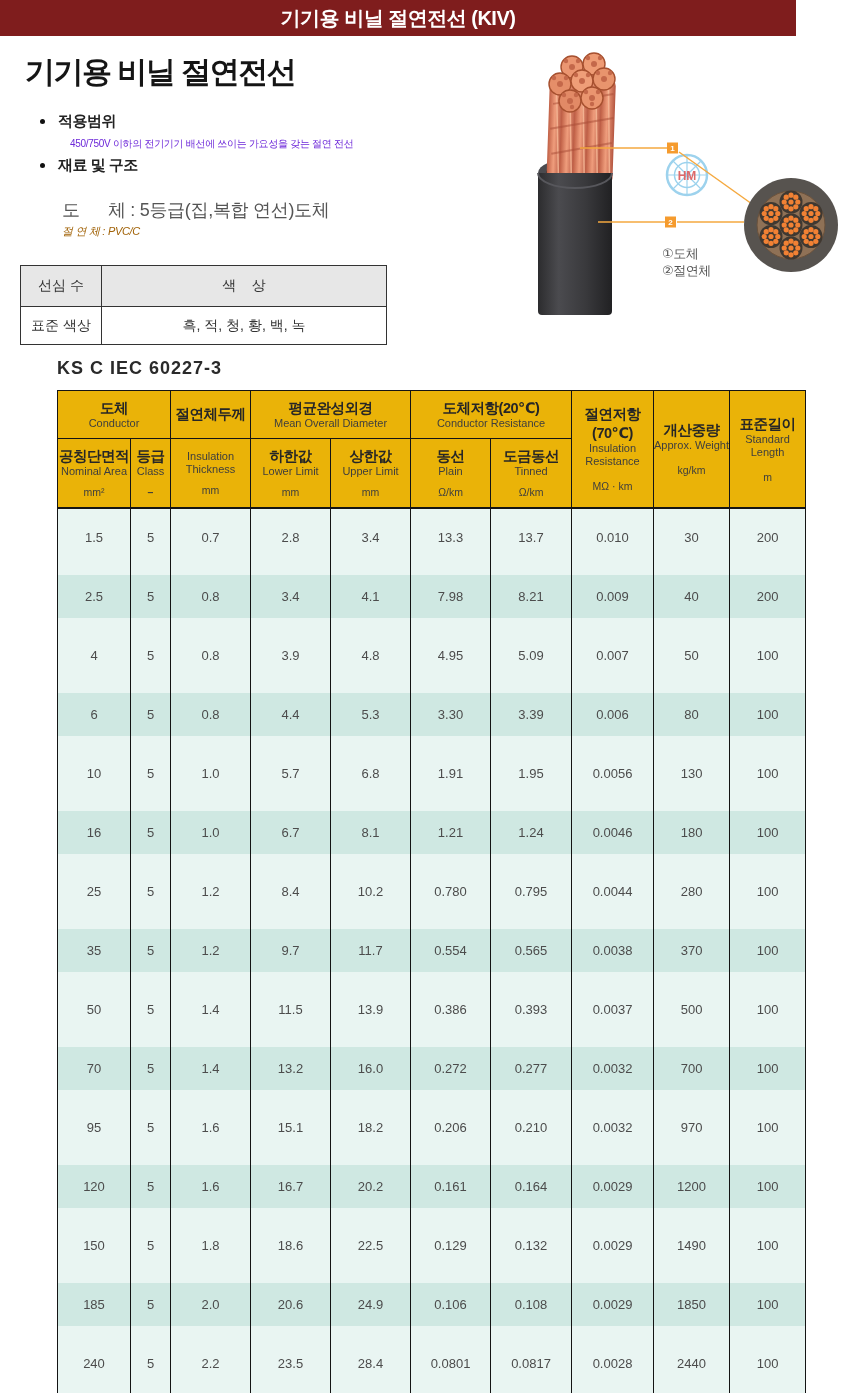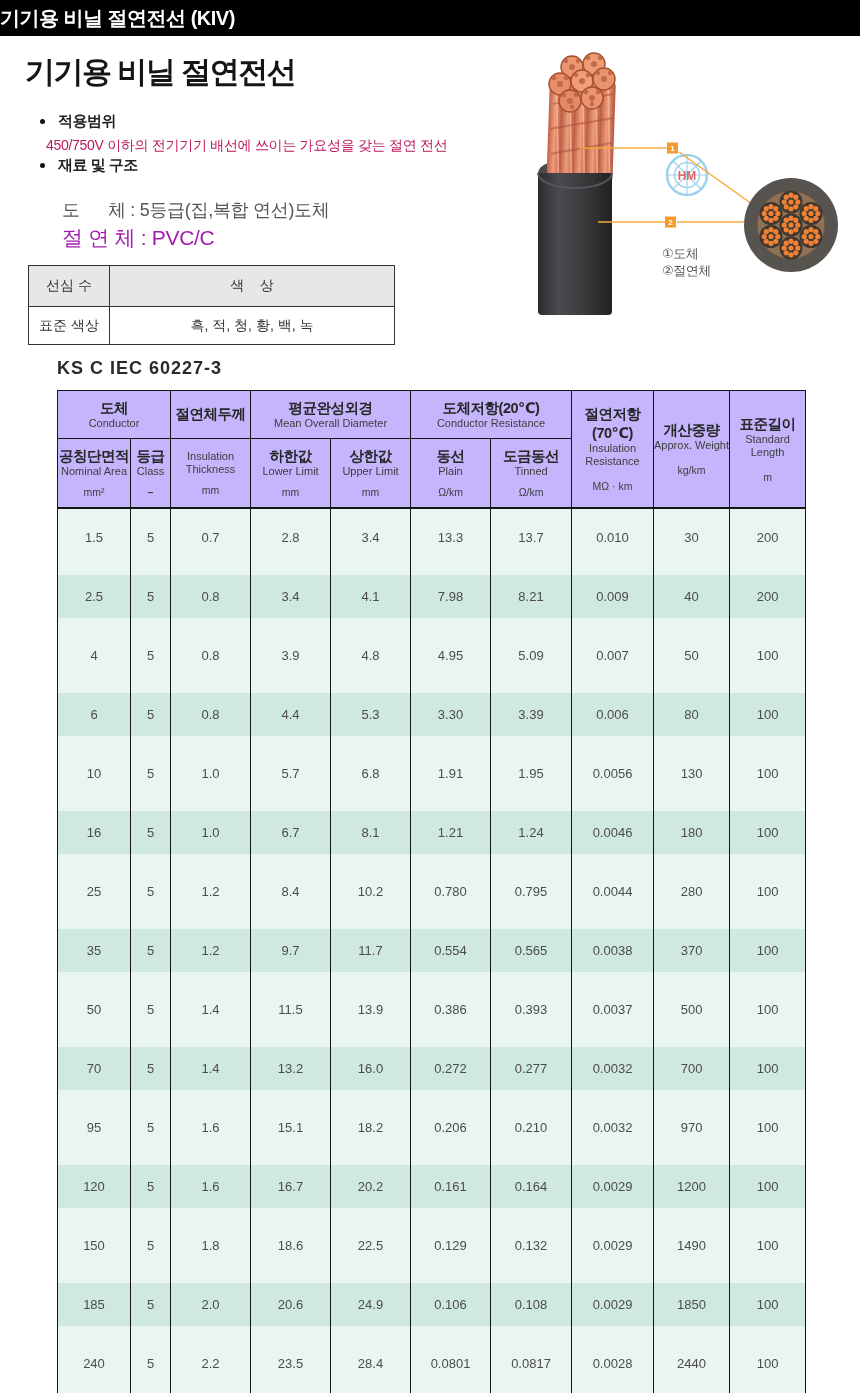--- a/index.html
+++ b/index.html
@@ -1,59 +1,59 @@
 <!DOCTYPE html>
 <html><head>
 <meta charset="utf-8">
 <style>
   * { margin:0; padding:0; box-sizing:border-box; }
   html,body { background:#ffffff; }
   body { font-family:"Liberation Sans","DejaVu Sans",sans-serif; }
   .page { position:relative; width:860px; height:1400px; background:#ffffff; overflow:hidden; }
 
   
-  .top-bar { position:absolute; left:0; top:0; width:860px; height:36px; background:#000000;
-             display:flex; align-items:center; justify-content:flex-start; }
+  .top-bar { position:absolute; left:0; top:0; width:796px; height:36px; background:#7f1d1d;
+             display:flex; align-items:center; justify-content:center; }
   .top-bar-title { color:#ffffff; font-size:20px; font-weight:bold; letter-spacing:-0.5px; }
 
   
   .heading { position:absolute; left:25px; top:52px; font-size:30px; font-weight:800;
              color:#151515; letter-spacing:-1.5px; }
 
   
   .bullet-item { position:absolute; left:40px; display:flex; align-items:center; }
   .bullet-dot { width:5px; height:5px; border-radius:50%; background:#111; margin-right:13px; }
   .bullet-label { font-size:15px; font-weight:bold; color:#222; letter-spacing:-0.5px; }
   .sec1-title { top:112px; }
-  .sec1-body  { position:absolute; left:46px; top:137px; font-size:14px; color:#be185d; letter-spacing:-0.3px; }
+  .sec1-body  { position:absolute; left:70px; top:137px; font-size:10px; color:#6d28d9; letter-spacing:-0.3px; }
   .sec2-title { top:156px; }
   .sec2-line1 { position:absolute; left:62px; top:198px; font-size:18px; color:#555; white-space:pre; letter-spacing:-0.3px; }
-  .sec2-line2 { position:absolute; left:62px; top:224px; font-size:21px; color:#a21caf; white-space:pre; letter-spacing:-0.3px; }
-
-  
-  .color-table { position:absolute; left:28px; top:265px; border-collapse:collapse; }
+  .sec2-line2 { position:absolute; left:62px; top:224px; font-size:11px; color:#a16207; white-space:pre; letter-spacing:-0.3px;font-style:italic; }
+
+  
+  .color-table { position:absolute; left:20px; top:265px; border-collapse:collapse; }
   .color-table th, .color-table td { border:1px solid #333; text-align:center; vertical-align:middle;
              font-size:14px; color:#333; white-space:pre; }
   .color-table th { background:#e7e7e7; font-weight:normal; height:41px; }
   .color-table td { background:#ffffff; height:38px; }
   .ct-col1 { width:81px; } .ct-col2 { width:285px; }
 
   
   .diagram { position:absolute; left:500px; top:45px; width:360px; height:295px; }
   .svg-label { font-size:13px; fill:#555; letter-spacing:-0.5px; }
   .marker-num { font-size:8px; fill:#ffffff; font-weight:bold; }
 
   
   .standard-code { position:absolute; left:57px; top:358px; font-size:18px; font-weight:bold;
              color:#2a2a2a; letter-spacing:1px; }
 
   
   .spec-table { position:absolute; left:57px; top:390px; width:748px; border-collapse:collapse;
              table-layout:fixed; }
-  .spec-table th { border:1px solid #141414; background:#c4b5fd; vertical-align:middle; padding:0;margin-top:48px; }
+  .spec-table th { border:1px solid #141414; background:#eab308; vertical-align:middle; padding:0;margin-top:48px; }
   .spec-table thead tr:last-child th,
   .spec-table thead th[rowspan] { border-bottom:2px solid #141414; }
   .spec-table tbody td { border-left:1px solid #141414; border-right:1px solid #141414;
              border-top:none; border-bottom:none; text-align:center; vertical-align:middle;
              font-size:13px; color:#4c4c4c; height:59px; }
   .spec-table tbody tr.odd td  { background:#e9f5f2; }
   .spec-table tbody tr.even td { background:linear-gradient(to bottom,
              #e9f5f2 0px, #e9f5f2 8px, #cfe8e2 8px, #cfe8e2 51px, #e9f5f2 51px); }
   .grp-row th { height:48px; }
   .sub-row th { height:69px; }

